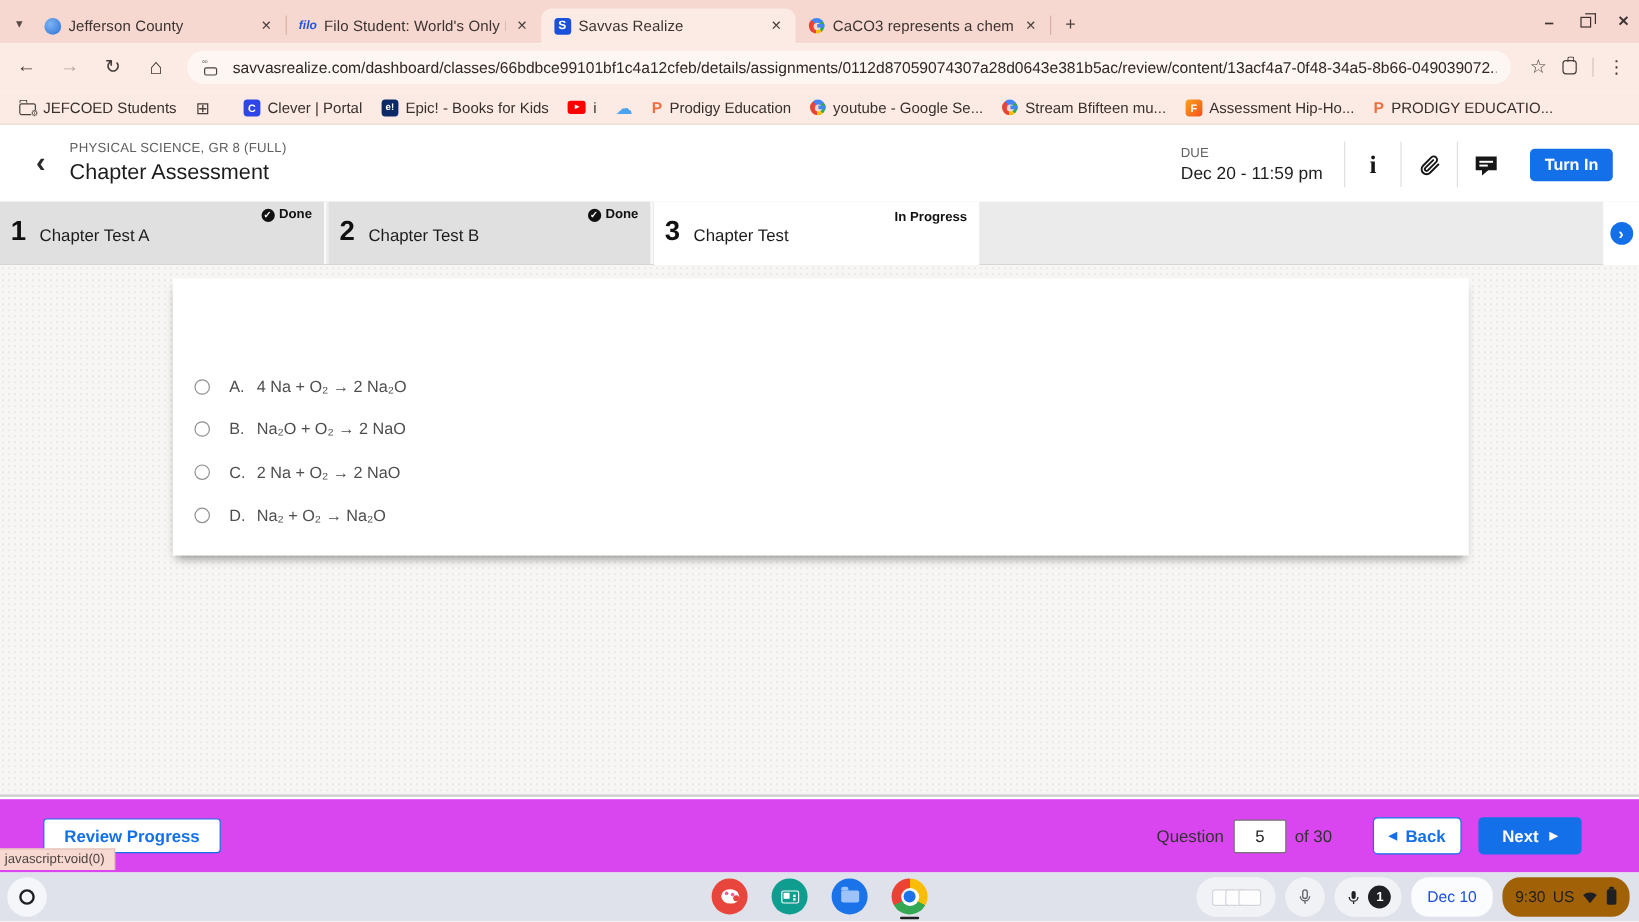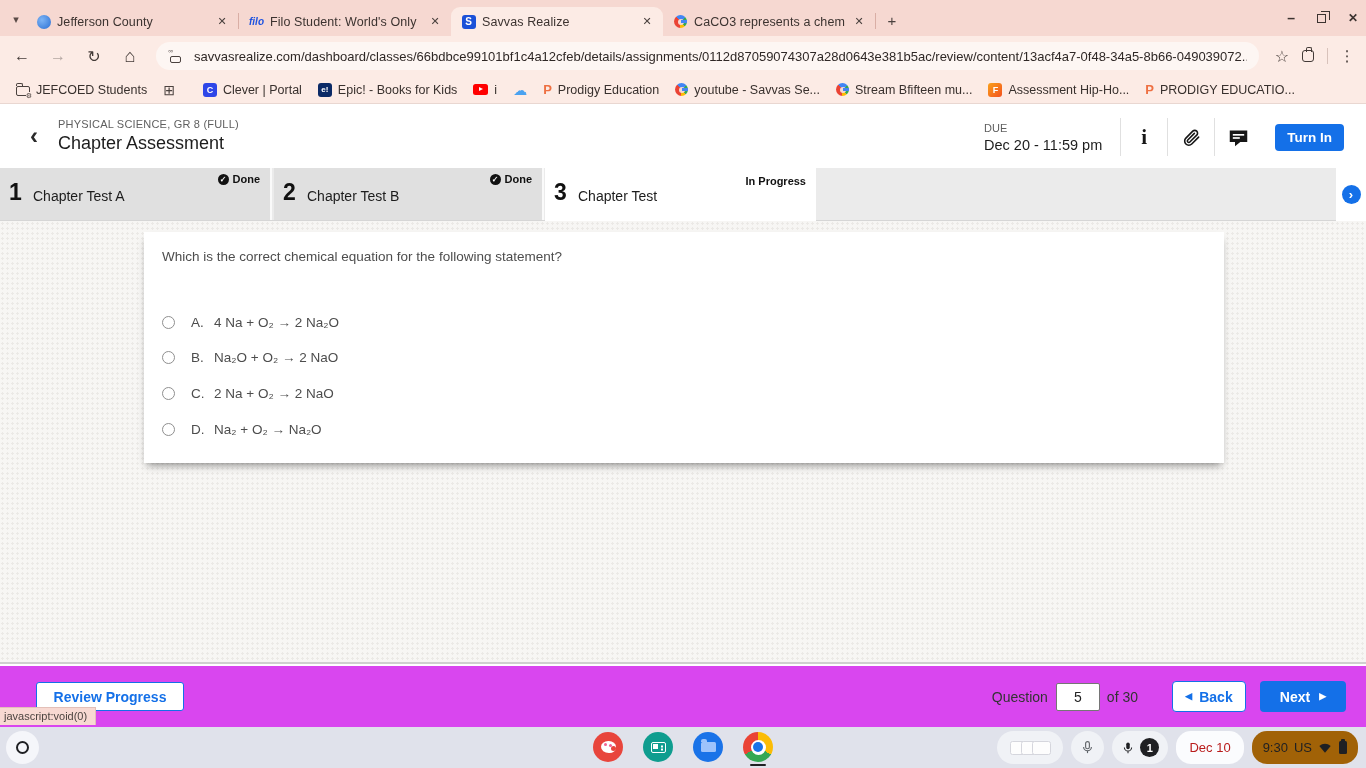--- a/index.html
+++ b/index.html
@@ -95,21 +95,21 @@
   .qstatement { position:absolute; left:18px; top:53px; font-size:13.5px; color:#4d4d4d; }
   .opt { position:absolute; left:0; width:100%; height:24px; }
   .opt .radio { position:absolute; left:18px; top:2px; width:13px; height:13px; border:1.5px solid #8f8f8f; border-radius:50%; background:#fff; }
   .opt .ltr { position:absolute; left:47px; top:1px; font-size:13.5px; color:#4d4d4d; }
   .opt .frm { position:absolute; left:70px; top:1px; font-size:13.5px; color:#4d4d4d; }
   .o0{top:82px}.o1{top:117px}.o2{top:153px}.o3{top:189px}
 
   
   .footer { position:absolute; left:0; top:666px; width:1366px; height:61px; background:#d946ef; }
   .review-btn { position:absolute; left:36px; top:16px; width:148px; height:29px; background:#fff; border:1px solid #1470e8; border-radius:3px; color:#1470e8; font-size:14px; font-weight:bold; display:flex; align-items:center; justify-content:center; }
-  .foot-right { position:absolute; right:20px; top:15px; display:flex; align-items:center; }
+  .foot-right { position:absolute; right:48px; top:15px; display:flex; align-items:center; }
   .q-label { font-size:14px; color:#333; margin-right:8px; }
   .q-input { width:44px; height:28px; border:1px solid #757575; border-radius:2px; text-align:center; font-size:14px; color:#222; font-family:"Liberation Sans",sans-serif; background:#fff; }
   .q-total { font-size:14px; color:#333; margin-left:7px; }
   .back-btn { margin-left:34px; width:74px; height:31px; background:#fff; border:1px solid #1470e8; border-radius:4px; color:#1470e8; font-size:14px; font-weight:bold; display:flex; align-items:center; justify-content:center; gap:7px; }
   .next-btn { margin-left:14px; width:86px; height:31px; background:#1470e8; border:none; border-radius:4px; color:#fff; font-size:14px; font-weight:bold; display:flex; align-items:center; justify-content:center; gap:9px; }
   .tri { font-size:9px; line-height:1; }
 
   .status-tip { position:absolute; left:0; top:707px; height:18px; background:#f8d9d2; border:1px solid #e3c0b8; border-left:none; border-bottom:none; padding:2px 8px 0 4px; font-size:11px; color:#4c4440; z-index:5; }
 
   
@@ -133,21 +133,21 @@
   .app-chrome::after { content:''; position:absolute; inset:10px; background:#1a73e8; border-radius:50%; }
   .chrome-active { position:absolute; left:50%; transform:translateX(-50%); bottom:-4px; width:16px; height:2.5px; background:#1f2023; border-radius:2px; }
   .shelf-right { position:absolute; right:8px; top:4px; display:flex; align-items:center; gap:8px; }
   .pill { height:33px; border-radius:17px; background:#f0f2f6; display:flex; align-items:center; justify-content:center; }
   .tote { width:66px; }
   .thumb { width:19px; height:14px; background:#fdfdfd; border:1px solid #d5d6dd; border-radius:2.5px; margin-left:-8px; }
   .thumb:first-child { margin-left:0; }
   .miccirc { width:33px; }
   .micpill { width:56px; gap:5px; }
   .notif { width:19px; height:19px; border-radius:50%; background:#1f2023; color:#fff; font-size:11px; font-weight:bold; display:flex; align-items:center; justify-content:center; }
-  .datepill { background:#fbfcfe; padding:0 13px; border-radius:15px; font-size:13px; color:#b91c1c; }
+  .datepill { background:#fbfcfe; padding:0 13px; border-radius:15px; font-size:13px; color:#1d4ed8; }
   .statuspill { background:#a16207; padding:0 11px; border-radius:15px; display:flex; align-items:center; gap:6px; font-size:13px; color:#1f2023; }
   .batt { width:8px; height:13px; background:#1f2023; border-radius:1.5px; position:relative; margin-left:1px; }
   .batt::before { content:''; position:absolute; top:-2px; left:2px; width:4px; height:2px; background:#1f2023; border-radius:1px 1px 0 0; }
 </style>
 </head>
 <body>
 
 <div class="tabbar">
   <div class="tab-search">▾</div>
   <div style="width:26px"></div>
@@ -229,21 +229,21 @@
   </div>
   <div class="bmitem">
     <span class="cloud-ic">☁</span>
   </div>
   <div class="bmitem">
     <span class="prodigy-ic">P</span>
     <span>Prodigy Education</span>
   </div>
   <div class="bmitem">
     <span class="gicon" style="--bg:#fcebe5"></span>
-    <span>youtube - Savvas Se...</span>
+    <span>youtube - Google Se...</span>
   </div>
   <div class="bmitem">
     <span class="gicon"></span>
     <span>Stream Bfifteen mu...</span>
   </div>
   <div class="bmitem">
     <span class="bm-badge floc-ic">F</span>
     <span>Assessment Hip-Ho...</span>
   </div>
   <div class="bmitem">
@@ -310,21 +310,20 @@
     <span class="lbl">Chapter Test</span>
     <span class="prog">In Progress</span>
   </div>
   <div class="strip-next">
     <span class="bluecirc">›</span>
   </div>
 </div>
 
 <div class="content">
   <div class="qcard">
-    <div class="qprompt">Which is the correct chemical equation for the following statement?</div>
 
     <div class="opt o0">
       <span class="radio"></span>
       <span class="ltr">A.</span>
       <span class="frm">4 Na + O₂ → 2 Na₂O</span>
     </div>
     <div class="opt o1">
       <span class="radio"></span>
       <span class="ltr">B.</span>
       <span class="frm">Na₂O + O₂ → 2 NaO</span>

